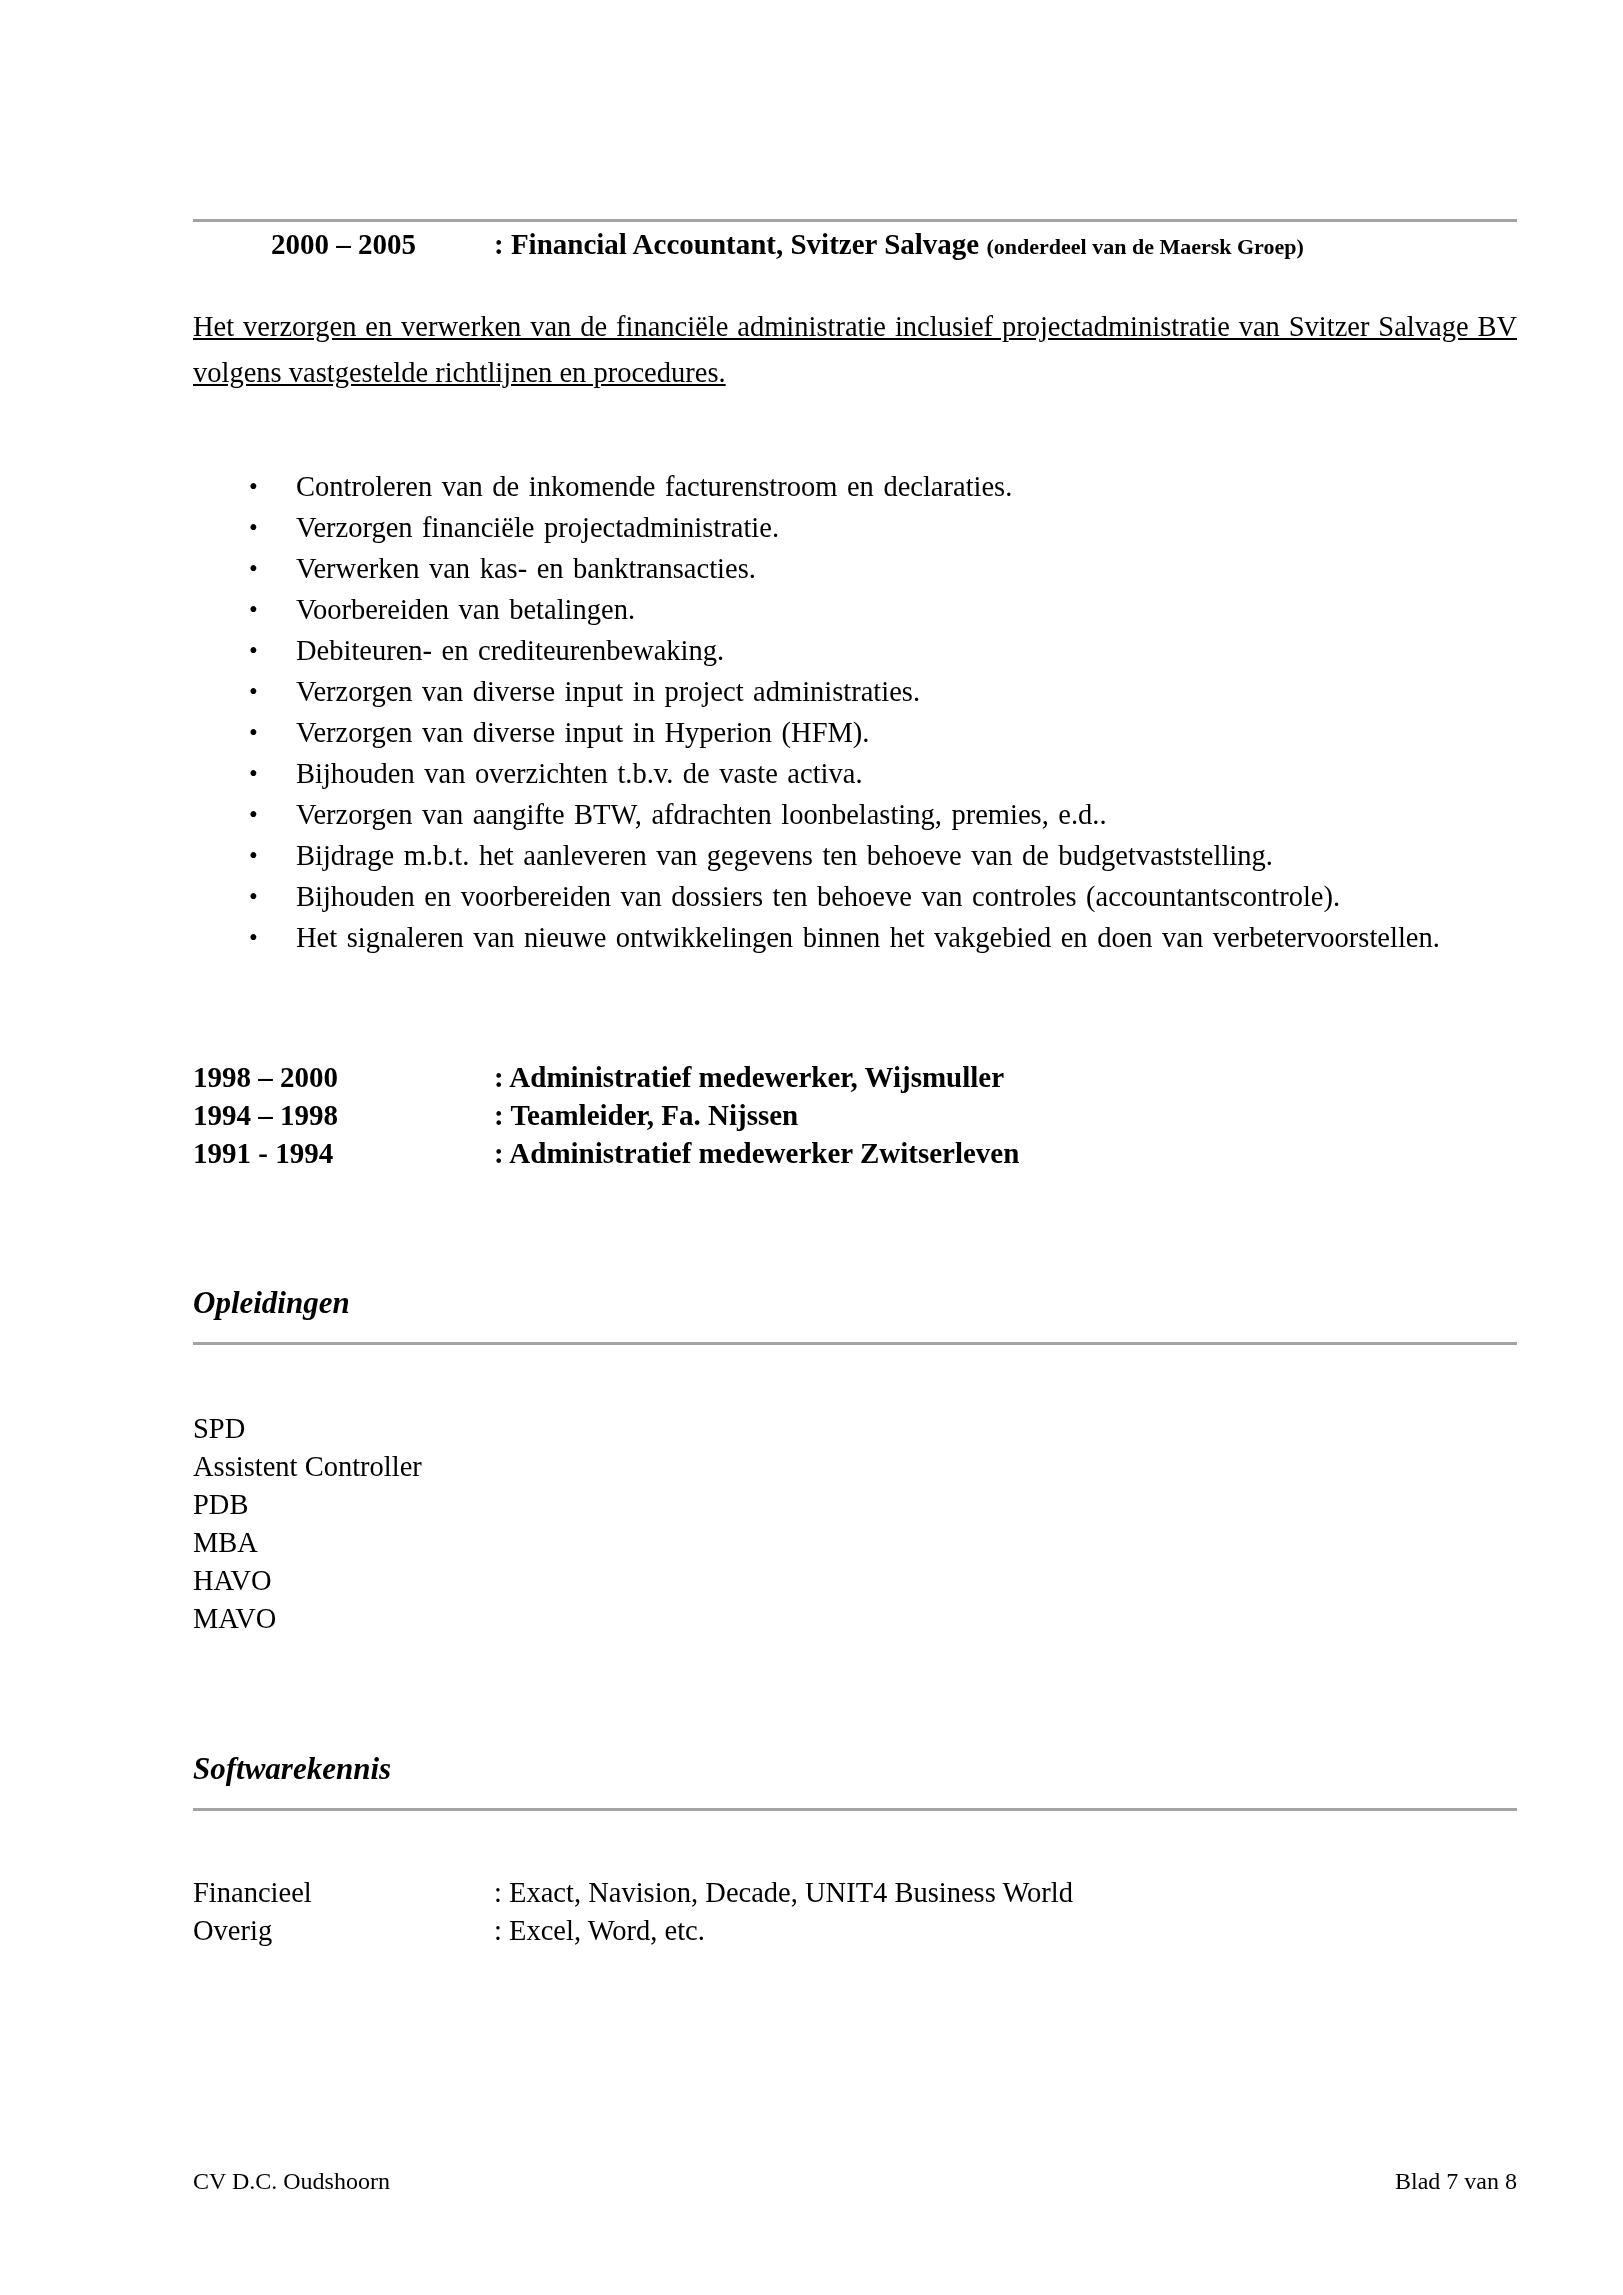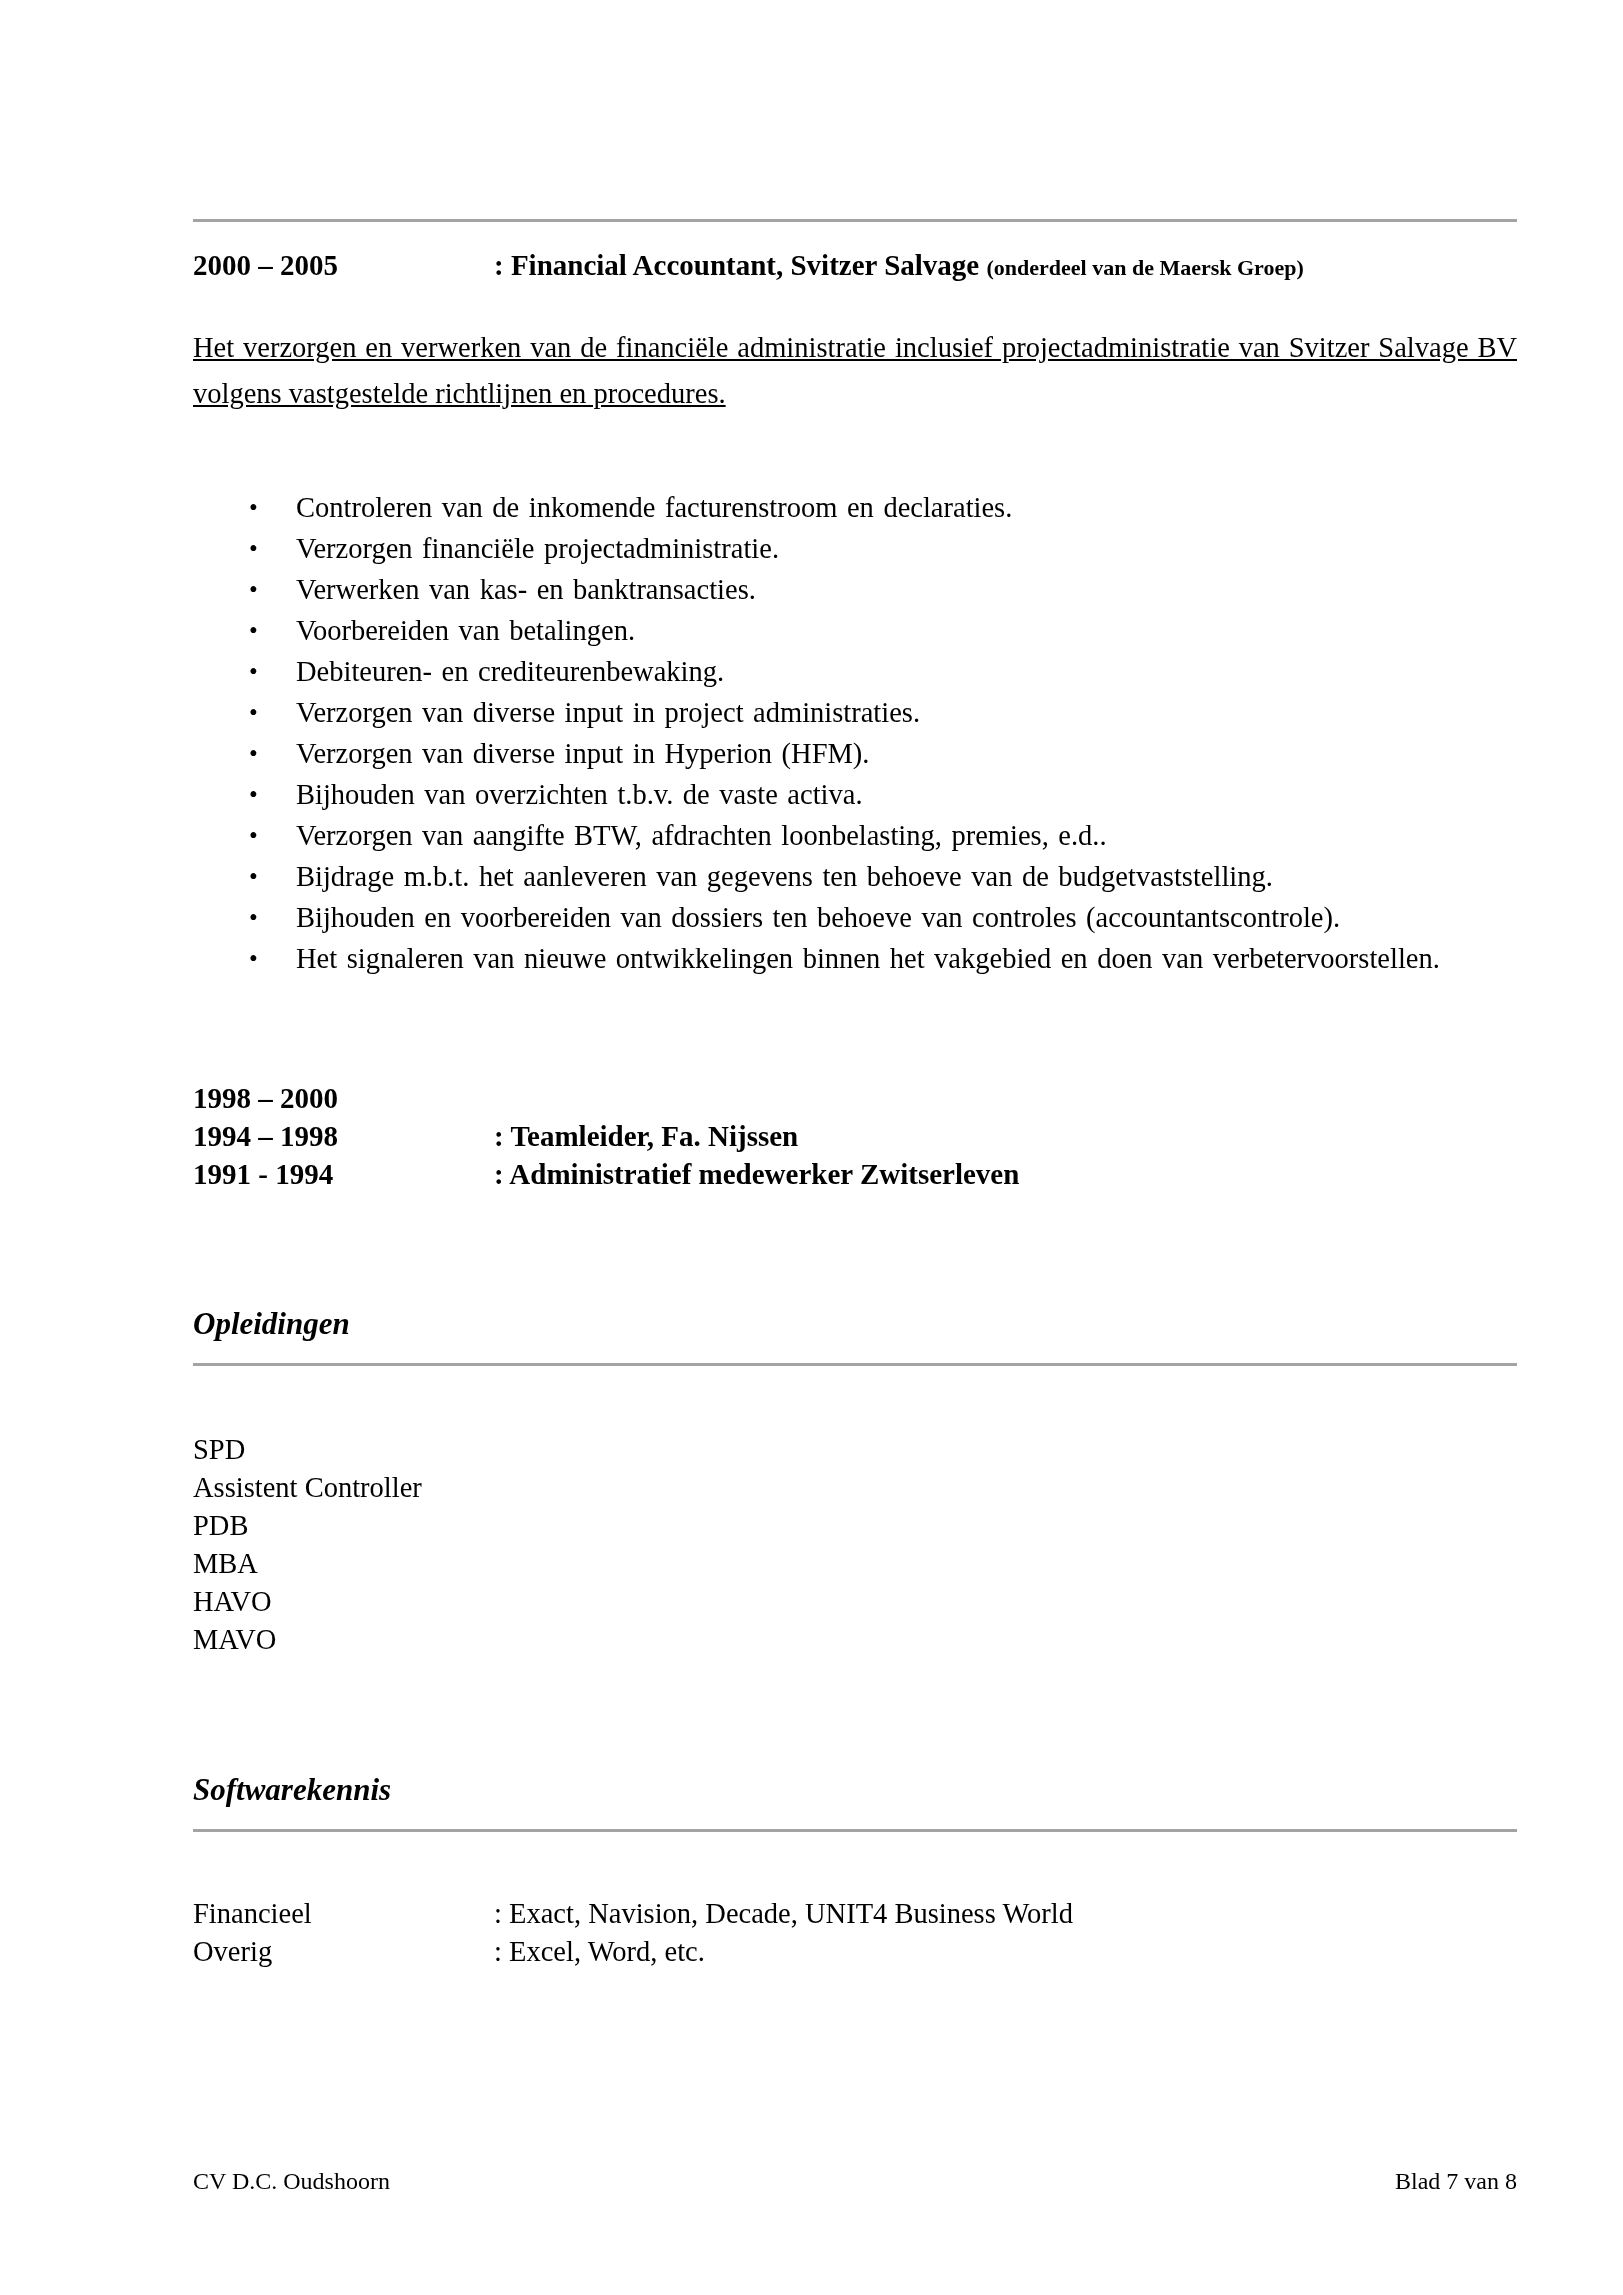--- a/index.html
+++ b/index.html
@@ -22,24 +22,25 @@
     padding: 219px 106px 0 193px;
   }
   .rule {
     border: none;
     height: 3.2px;
     background: #a3a3a3;
     width: 100%;
   }
   .job-header {
     display: flex;
-    margin-top: 25px;
+    margin-top: 4px;
     font-size: 29px;
     font-weight: bold;
     line-height: 1.3;
+    text-align: center;
   }
   .period-col {
     width: 301px;
     flex: 0 0 301px;
   }
   .job-title .suffix {
     font-size: 22px;
     font-weight: bold;
   }
   .job-desc {
@@ -175,20 +176,21 @@
       </div>
       <div class="bullet-item">
         <span class="bullet-marker">•</span>
         <span class="bullet-text">Het signaleren van nieuwe ontwikkelingen binnen het vakgebied en doen van verbetervoorstellen.</span>
       </div>
     </div>
 
     <div class="prev-roles">
       <div class="role-row">
         <span class="period-col">1998 – 2000</span>
+        <span>: Administratief  medewerker,  Wijsmuller</span>
       </div>
       <div class="role-row">
         <span class="period-col">1994 – 1998</span>
         <span>: Teamleider,  Fa. Nijssen</span>
       </div>
       <div class="role-row">
         <span class="period-col">1991 - 1994</span>
         <span>: Administratief  medewerker  Zwitserleven</span>
       </div>
     </div>

